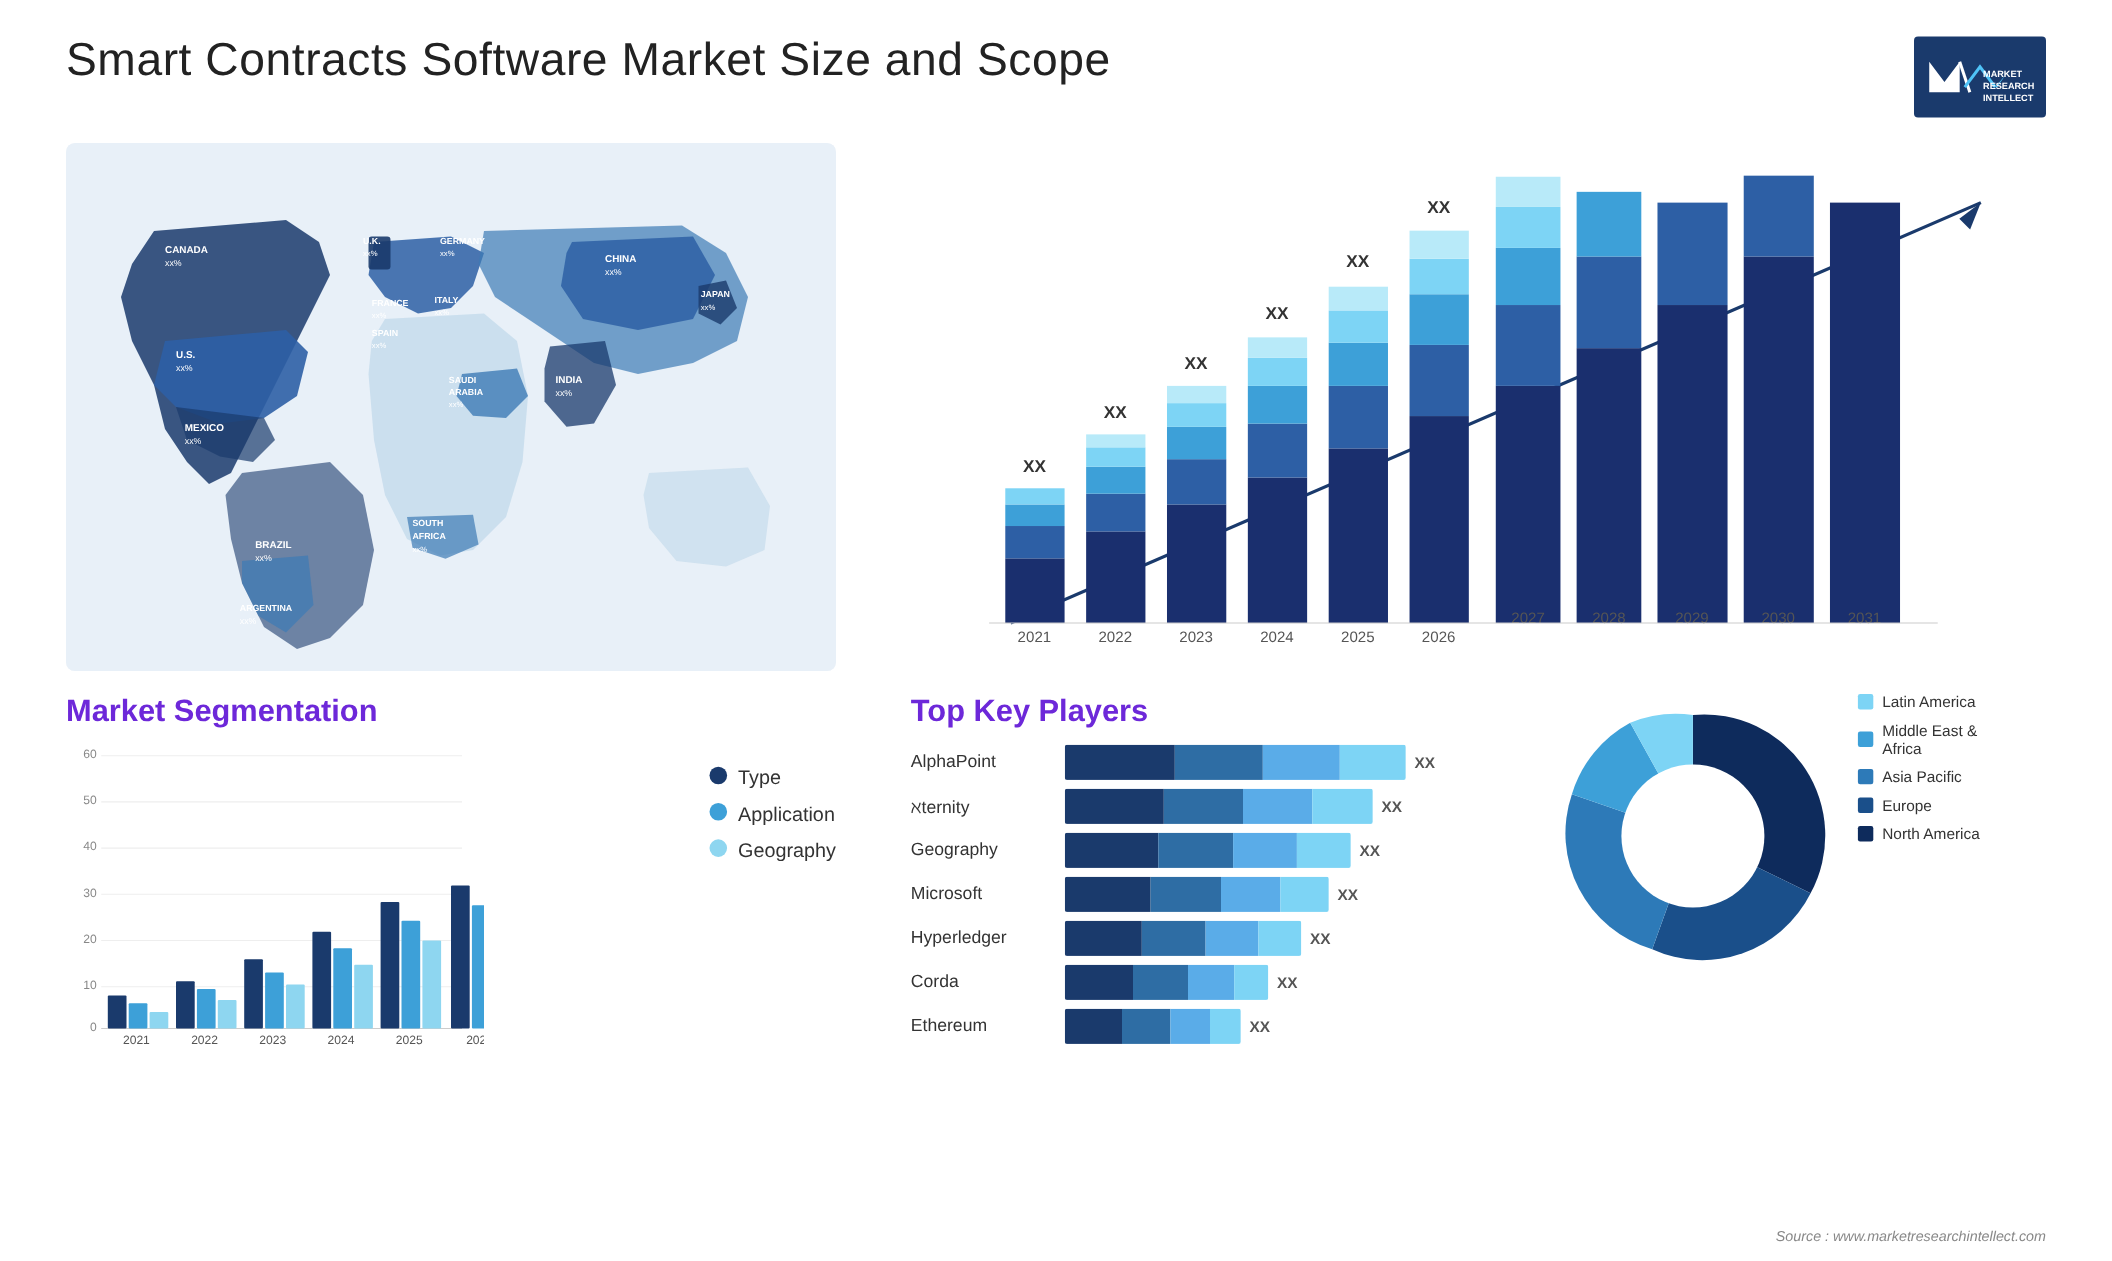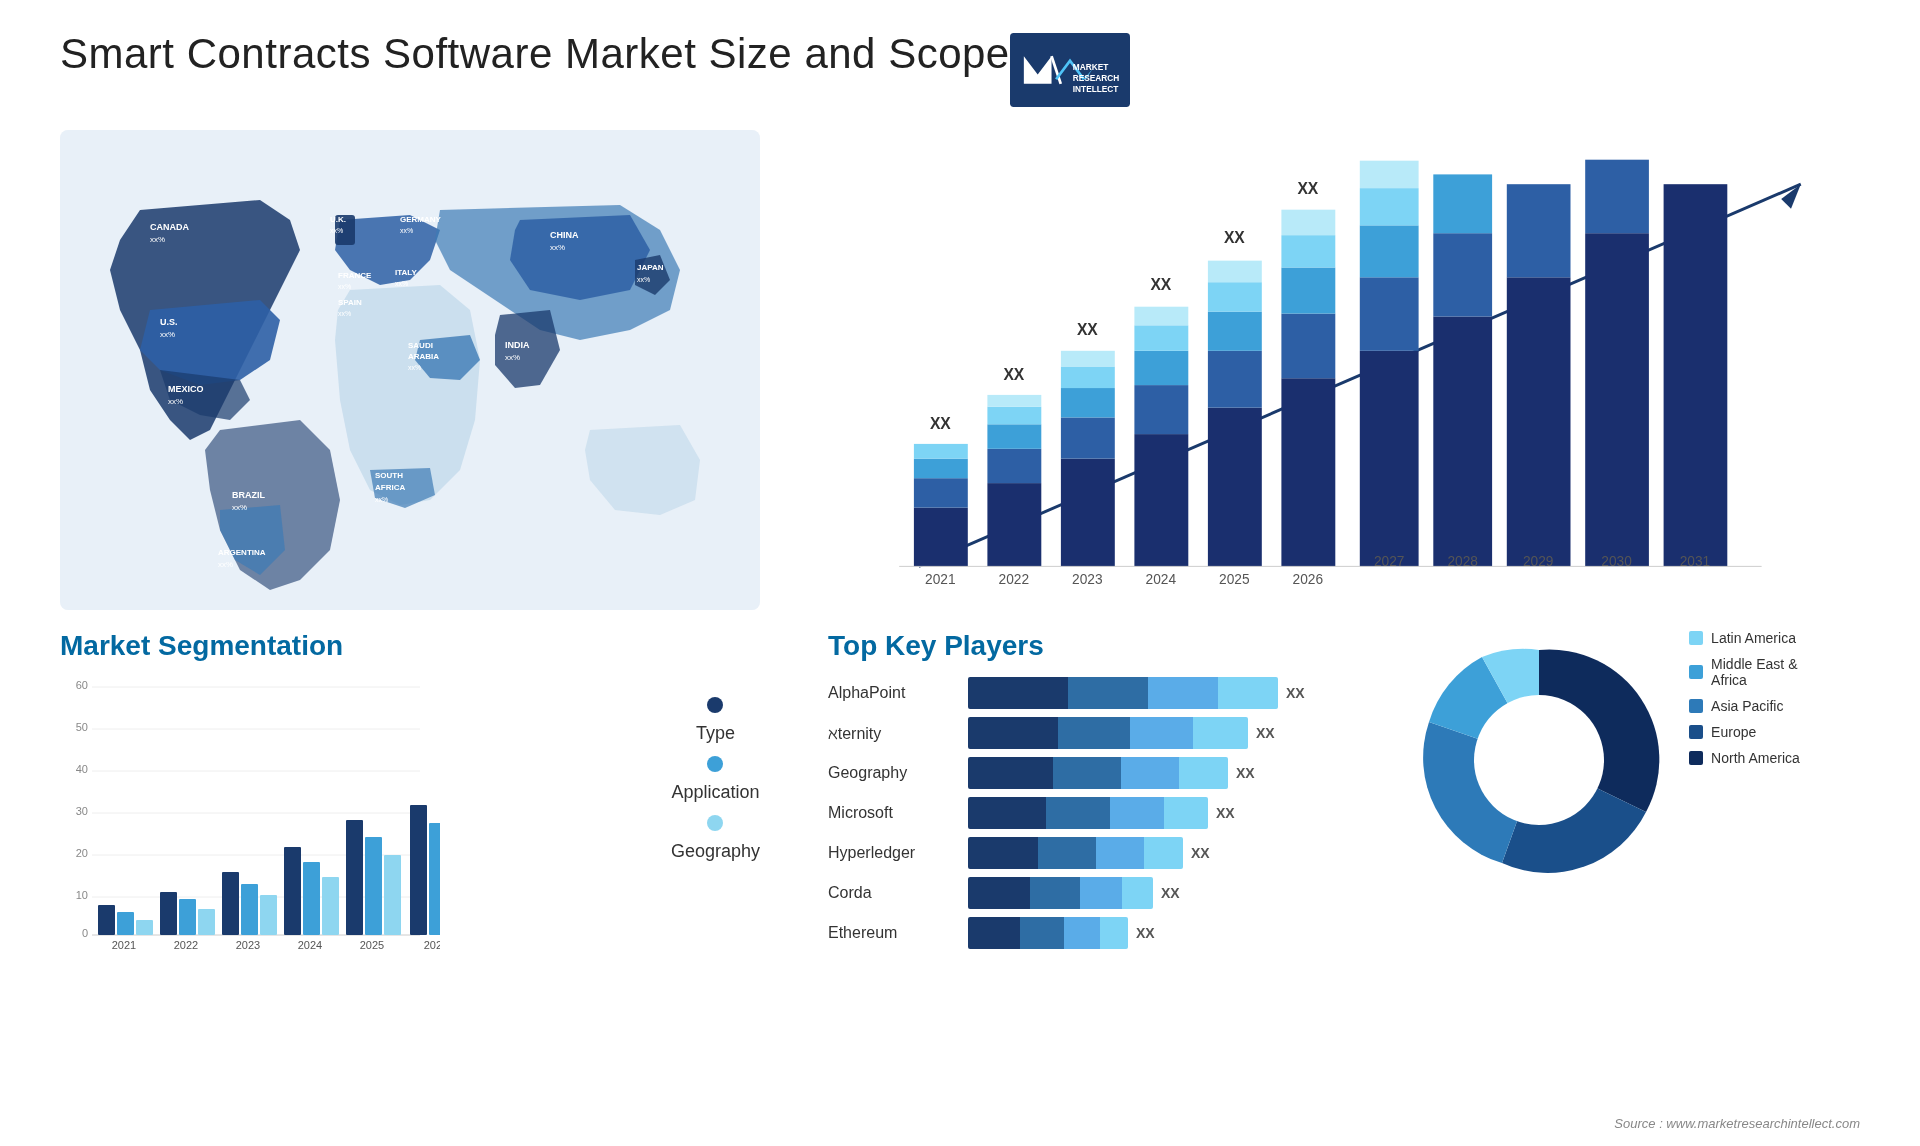--- a/index.html
+++ b/index.html
@@ -15,23 +15,24 @@
       width: 1920px;
       height: 1146px;
       background: #fff;
       padding: 30px 60px 20px 60px;
       position: relative;
     }
 
     
     .header {
       display: flex;
-      justify-content: flex-start;
+      justify-content: space-between;
       align-items: flex-start;
       margin-bottom: 20px;
+      gap: 20px;
     }
 
     .page-title {
       font-size: 42px;
       font-weight: 400;
       color: #222;
       letter-spacing: 0.5px;
     }
 
     .logo-area {
@@ -84,21 +85,21 @@
       grid-row: 2;
       display: flex;
       gap: 40px;
       margin-left: 28px;
     }
 
     
     .section-title {
       font-size: 28px;
       font-weight: 700;
-      color: #0369a1;
+      color: #6d28d9;
       margin-bottom: 15px;
     }
 
     
     .segmentation-section {
       display: flex;
       gap: 30px;
       align-items: flex-start;
     }
 
@@ -109,25 +110,23 @@
 
     .seg-legend {
       display: flex;
       flex-direction: column;
       gap: 12px;
       padding-top: 20px;
     }
 
     .legend-item {
       display: flex;
-      align-items: center;
       gap: 10px;
       font-size: 18px;
       color: #333;
-      flex-direction: column;
     }
 
     .legend-dot {
       width: 16px;
       height: 16px;
       border-radius: 50%;
       flex-shrink: 0;
     }
 
     

